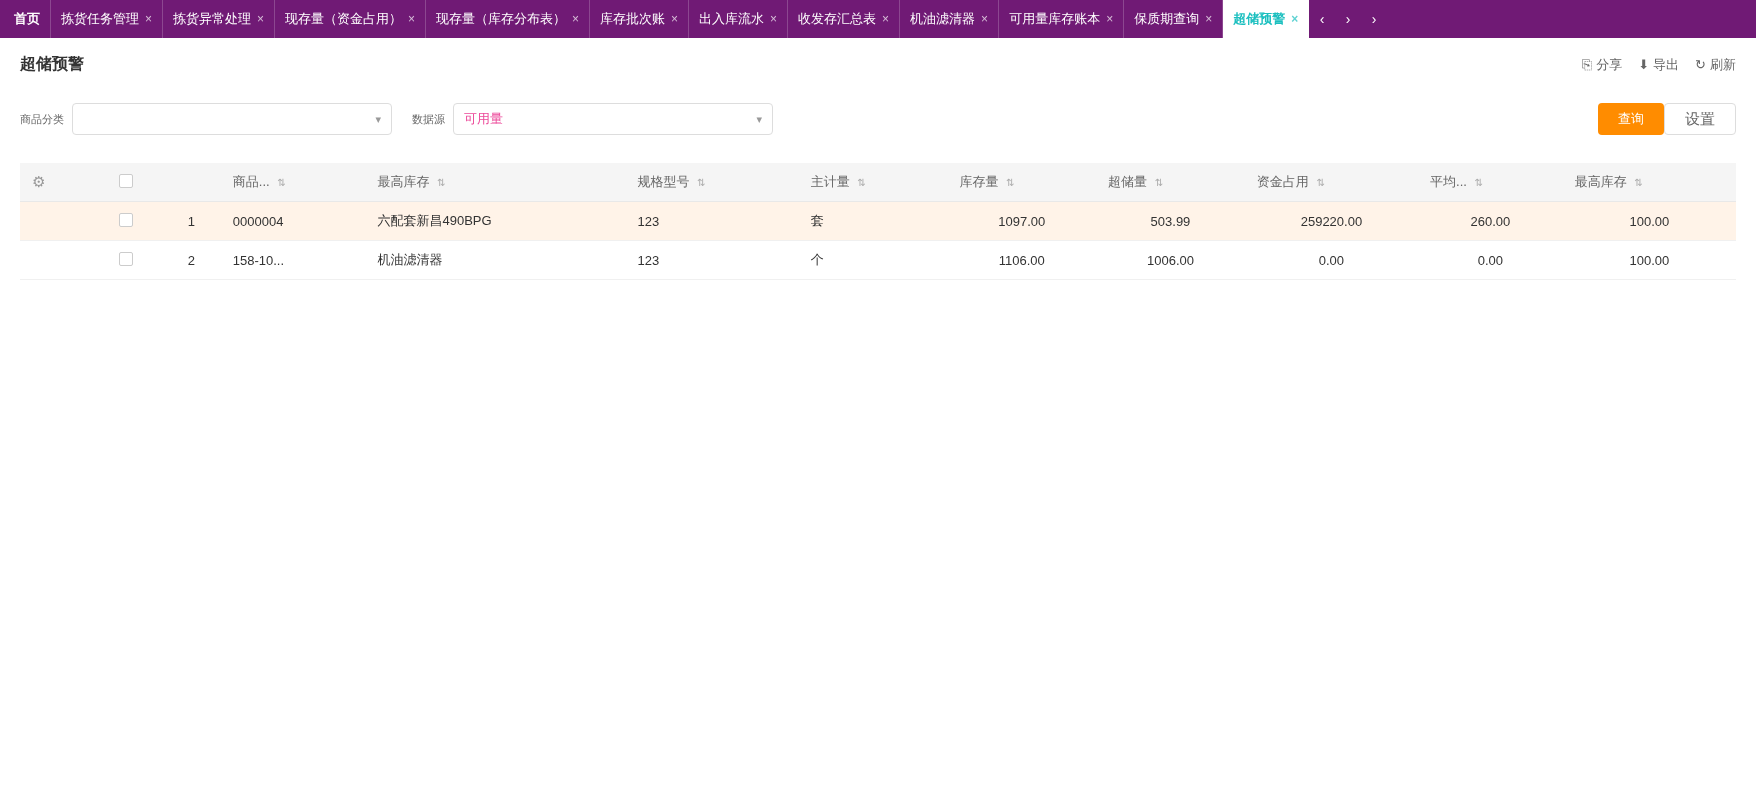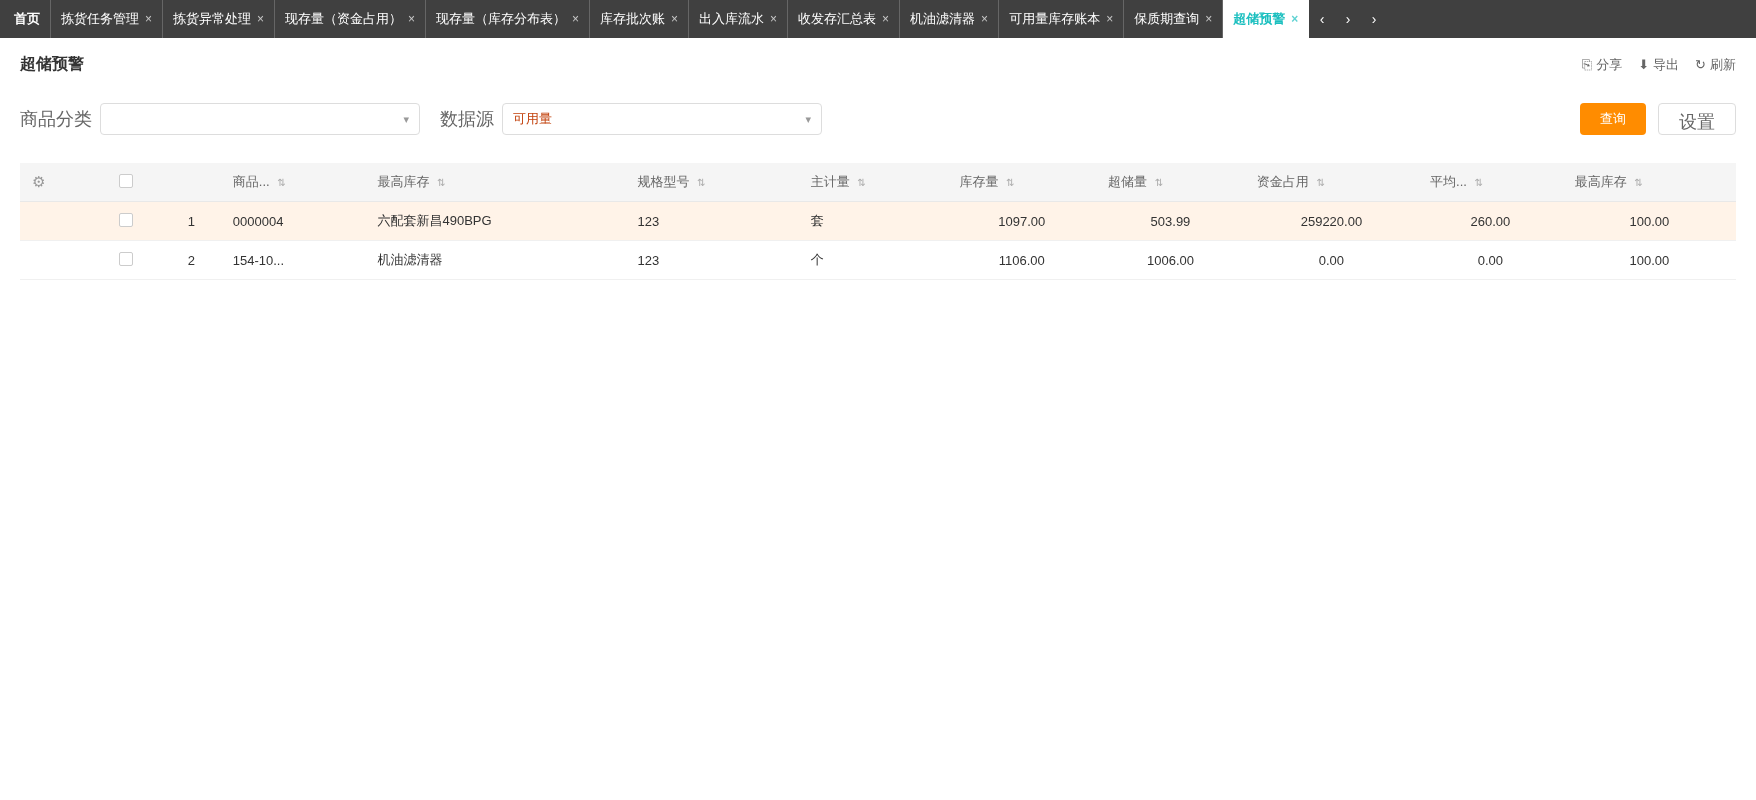--- a/index.html
+++ b/index.html
@@ -2,21 +2,21 @@
 <html><head>
   <meta charset="utf-8">
   <style>
     * { box-sizing: border-box; margin: 0; padding: 0; }
     body { font-family: 'Microsoft YaHei', Arial, sans-serif; font-size: 13px; background: #f5f5f5; color: #333; }
 
     
     .top-nav {
       display: flex;
       align-items: center;
-      background: #404040;
+      background: #701a75;
       height: 38px;
       padding: 0 4px;
       overflow: hidden;
     }
     .nav-tab {
       display: flex;
       align-items: center;
       padding: 0 10px;
       height: 38px;
       color: #fff;
@@ -88,64 +88,64 @@
       padding: 12px 0;
     }
     .filter-item {
       display: flex;
       align-items: center;
       gap: 8px;
     }
     .filter-label {
       color: #666;
       white-space: nowrap;
-      font-size: 18px;
+      font-size: 11px;
     }
     .filter-select {
       display: flex;
       align-items: center;
       justify-content: space-between;
       width: 220px;
       height: 32px;
       border: 1px solid #ddd;
       border-radius: 4px;
       padding: 0 10px;
       background: #fff;
       cursor: pointer;
       font-size: 13px;
       color: #999;
     }
     .filter-select .chevron { color: #999; font-size: 11px; }
     .filter-select-wide { width: 320px; }
     .filter-value {
-      color: #c2410c;
+      color: #ec4899;
     }
     .filter-actions {
       display: flex;
       align-items: center;
-      gap: 12px;
+      gap: 0;
       margin-left: auto;
     }
     .btn-query {
       background: #ff8c00;
       color: #fff;
       border: none;
       border-radius: 4px;
       padding: 6px 20px;
       font-size: 13px;
       cursor: pointer;
       height: 32px;
     }
     .btn-settings {
       background: #fff;
       color: #666;
       border: 1px solid #ddd;
       border-radius: 4px;
       padding: 6px 20px;
-      font-size: 18px;
+      font-size: 15px;
       cursor: pointer;
       height: 32px;
     }
 
     
     .data-table {
       width: 100%;
       border-collapse: collapse;
       font-size: 13px;
     }
@@ -359,21 +359,21 @@
     <td class="num">259220.00</td>
     <td class="num">260.00</td>
     <td class="num">100.00</td>
   </tr>
         <tr>
     <td class="settings-icon-cell"></td>
     <td class="checkbox-cell">
       <span class="checkbox"></span>
     </td>
     <td class="row-num">2</td>
-    <td>154-10...</td>
+    <td>158-10...</td>
     <td>机油滤清器</td>
     <td>123</td>
     <td>个</td>
     <td class="num">1106.00</td>
     <td class="num">1006.00</td>
     <td class="num">0.00</td>
     <td class="num">0.00</td>
     <td class="num">100.00</td>
   </tr>
       </tbody>

